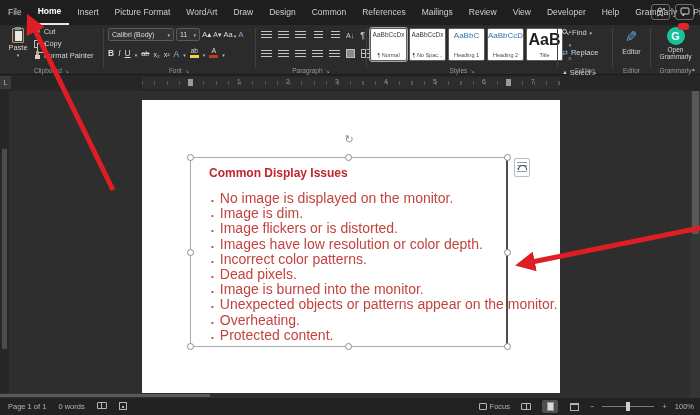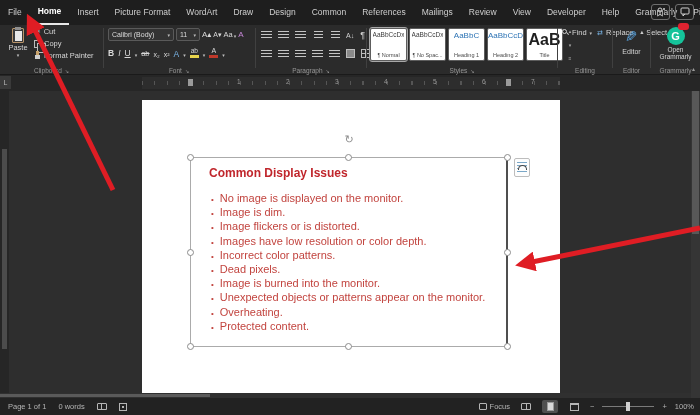--- a/index.html
+++ b/index.html
@@ -83,36 +83,36 @@
 
   
   .canvas{position:absolute;left:0;top:91px;width:700px;height:307px;background:#2e2e2e;}
   .vruler{position:absolute;left:0;top:0;width:9px;height:307px;background:#262626;}
   .vruler .inner{position:absolute;left:2px;top:58px;width:5px;height:200px;background:#4c4c4c;}
   .page{position:absolute;left:142px;top:9px;width:418px;height:298px;background:#ffffff;}
 
   .textbox{position:absolute;left:48px;top:57px;width:318px;height:190px;border:1px solid #ababab;border-right:2.5px solid #4f4f4f;}
   .doc-h{position:absolute;left:18px;top:8px;font-size:12px;font-weight:bold;}
   .doc-ul{position:absolute;left:20px;top:34px;margin:0;padding:0;list-style:none;}
-  .doc-ul li{font-size:11px;line-height:13.2px;white-space:nowrap;}
+  .doc-ul li{font-size:14px;line-height:13.2px;white-space:nowrap;}
   .doc-ul li:before{content:"•";margin-right:6px;font-size:8px;}
   .handle{position:absolute;width:7px;height:7px;border-radius:50%;background:#fff;border:1px solid #8c8c8c;}
   .rotate{position:absolute;left:152px;top:-25px;width:12px;height:12px;color:#8c8c8c;font-size:11px;line-height:12px;text-align:center;}
   .layoutbtn{position:absolute;left:372px;top:58px;width:16px;height:19px;background:#fdfdfd;border:1px solid #bdbdbd;border-radius:2px;display:flex;align-items:center;justify-content:center;}
   .lb-ic{width:10px;height:11px;background:repeating-linear-gradient(to bottom,#7aa7c7 0 1px,transparent 1px 3px);position:relative;}
   .lb-ic:after{content:"";position:absolute;left:1px;top:3px;width:7px;height:4px;border:1.5px solid #444;border-bottom:none;border-radius:6px 6px 0 0;background:#fdfdfd;}
 
   .vsb{position:absolute;right:0;top:0;width:9px;height:307px;background:#353535;}
   .vsb .thumb{position:absolute;left:1px;top:0;width:7px;height:143px;background:#585858;}
   .hsb{position:absolute;left:0;bottom:0;width:691px;height:5px;background:#303030;}
   .hsb .thumb{position:absolute;left:0;top:1px;width:210px;height:3px;background:#5a5a5a;}
 
   
   .statusbar{position:absolute;left:0;top:398px;width:700px;height:17px;background:#222;display:flex;align-items:center;font-size:7.5px;color:#b5b5b5;}
-  .sb-left{display:flex;align-items:center;gap:12px;padding-left:8px;}
+  .sb-left{display:flex;align-items:flex-start;gap:12px;padding-left:8px;}
   .sb-right{position:absolute;right:6px;display:flex;align-items:center;gap:8px;}
   .book-ic{width:10px;height:7px;border:1px solid #b5b5b5;border-radius:1px 1px 0 0;background:linear-gradient(#b5b5b5,#b5b5b5) 50% 0/1px 100% no-repeat;}
   .macro-ic{width:8px;height:8px;border:1px solid #b5b5b5;position:relative;}
   .macro-ic:after{content:"";position:absolute;left:2.5px;top:2.5px;width:2px;height:2px;background:#b5b5b5;}
   .focus-ic{width:8px;height:7px;border:1px solid #b5b5b5;border-radius:1px;}
   .view-ic{width:16px;height:13px;display:flex;align-items:center;justify-content:center;}
   .view-ic.active{background:#4f4f4f;border-radius:2px;}
   .pg-ic{width:7px;height:9px;background:#d8d8d8;border:1px solid #9a9a9a;}
   .web-ic{width:9px;height:8px;border:1px solid #b5b5b5;border-top-width:2px;}
   .ztrack{position:relative;width:52px;height:1px;background:#7a7a7a;}
@@ -292,21 +292,21 @@
         </div>
       </div>
       <div class="gfooter">
           <span>Styles</span>
         <span class="launcher">↘</span>
         </div>
     </div>
     <div class="vdiv" style="left:557px;"></div>
 
     <div class="rgroup" style="left:558px;width:54px;">
-      <div style="position:absolute;left:4px;top:3px;display:flex;flex-direction:row;gap:5px;">
+      <div style="position:absolute;left:4px;top:3px;display:flex;flex-direction:column;gap:11px;">
         <div class="rbtn">
           <span class="mag">
               <i></i>
               <b></b>
             </span>
           <span>Find</span>
           <span class="caret">▾</span>
         </div>
         <div class="rbtn">
           <span class="glyph" style="color:#7ab6e8;font-size:7px">⇄</span>

